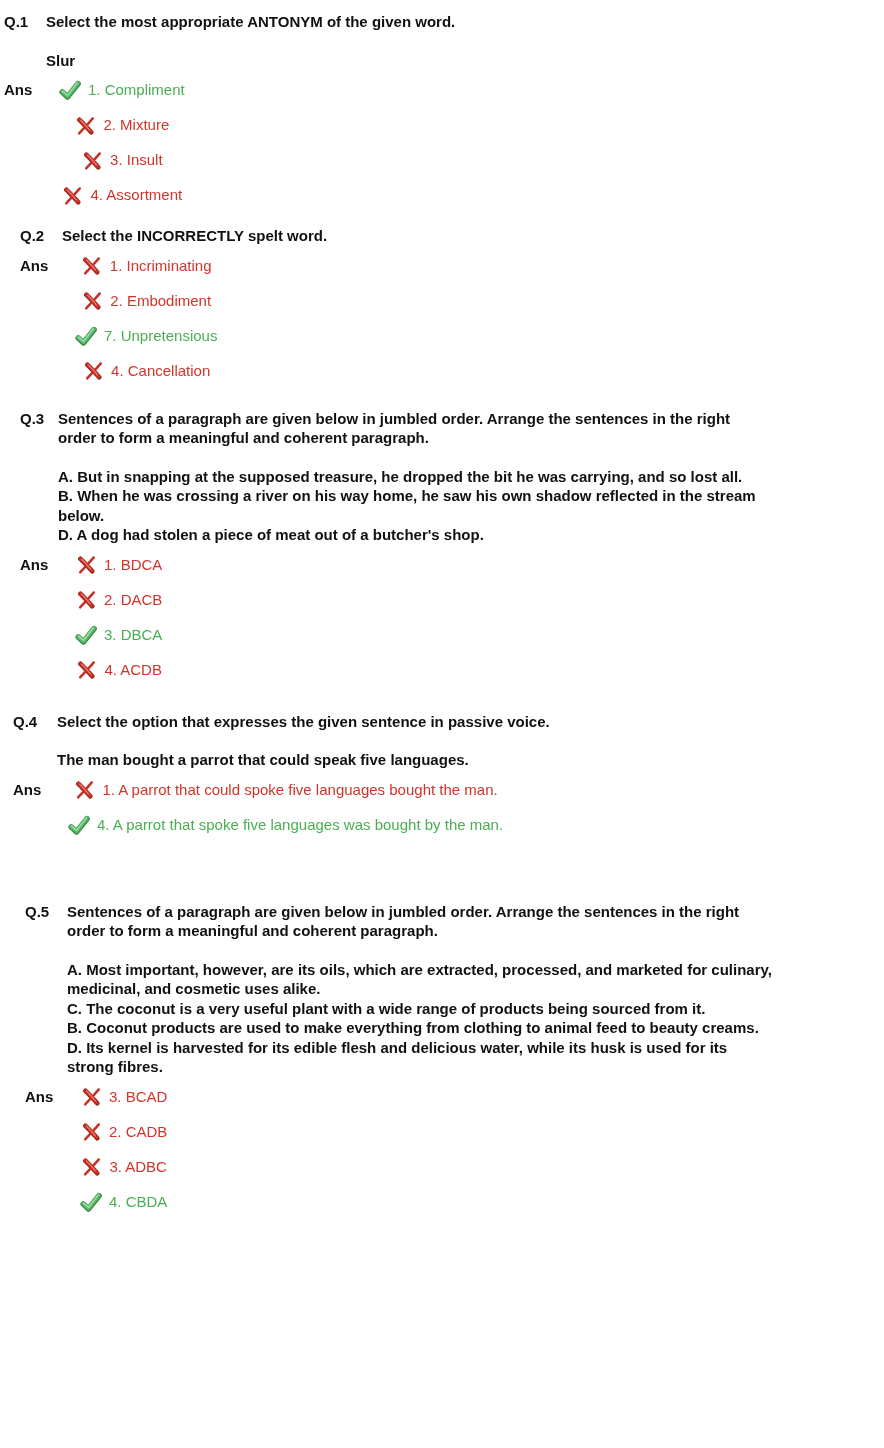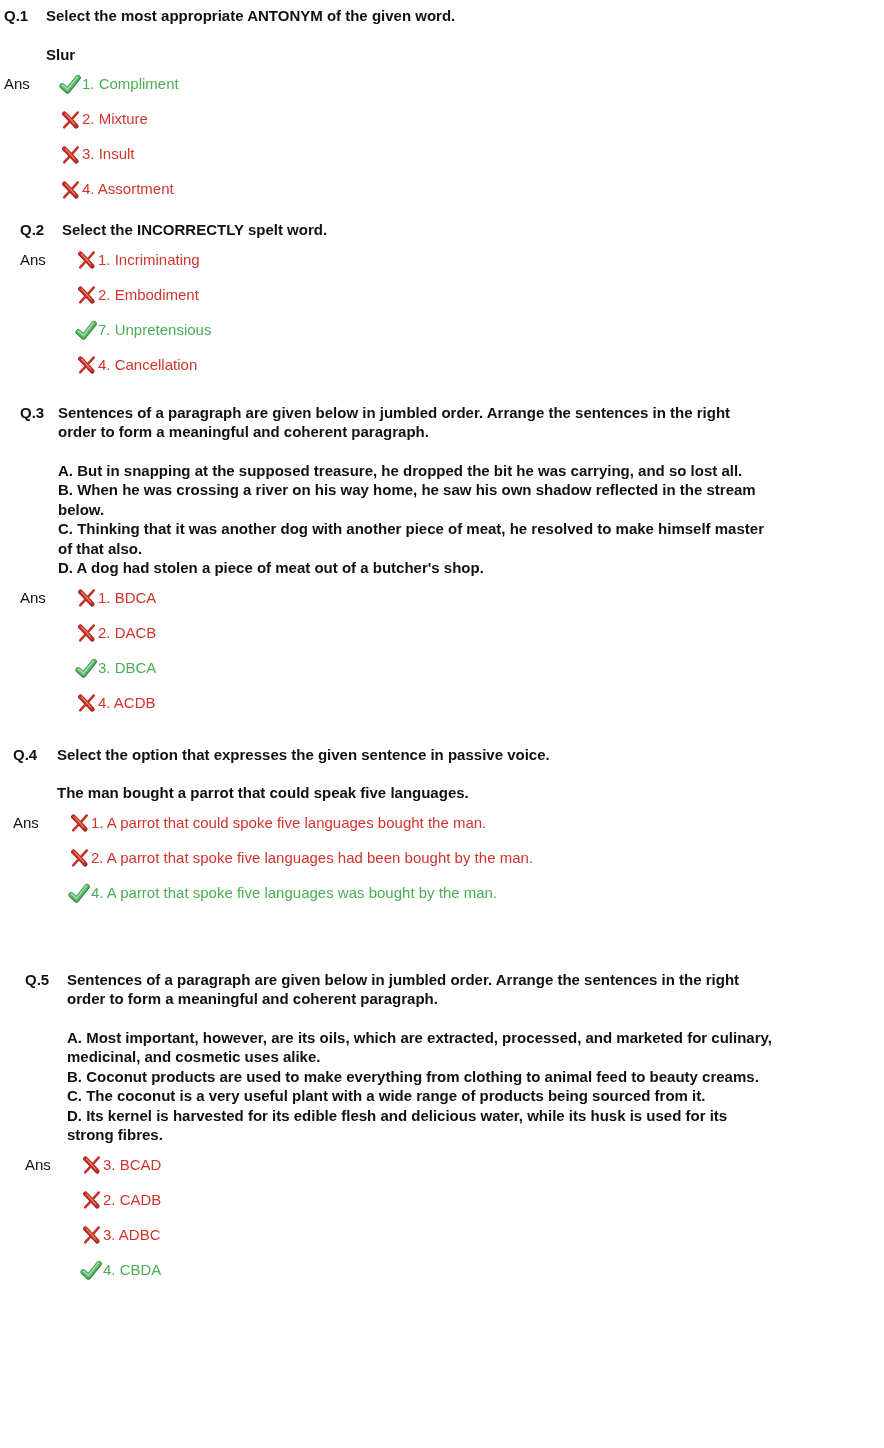--- a/index.html
+++ b/index.html
@@ -2,30 +2,30 @@
 <html style="--correct: #4aae52; --incorrect: #d2342c; --ink: #111111;"><head>
 <meta charset="utf-8">
 <style>
   :root{
     --correct:#4aae52;
     --incorrect:#d2342c;
     --ink:#111111;
   }
   html,body{margin:0;padding:0;background:#ffffff;}
   body{font-family:"Liberation Sans", sans-serif;color:var(--ink);}
-  .page{width:884px;min-height:1448px;box-sizing:border-box;padding-top:6px;overflow:hidden;background:#fff;}
+  .page{width:884px;min-height:1448px;box-sizing:border-box;padding-top:12px;overflow:hidden;background:#fff;}
   .question{font-size:15px;}
   .q-row{display:flex;font-weight:bold;line-height:1.3;}
   .q-num{flex:0 0 42px;}
   .q-text{max-width:696px;}
   .q-stem{margin-top:19px;margin-left:42px;font-weight:bold;line-height:1.3;max-width:706px;}
   .q-stem p{margin:0;}
   .ans-row{display:flex;margin-top:9px;}
-  .ans-label{flex:0 0 55px;font-weight:normal;line-height:22px;}
-  .option{display:flex;align-items:center;height:22px;margin-bottom:13px;gap:1px;}
+  .ans-label{flex:0 0 55px;font-weight:bold;line-height:22px;}
+  .option{display:flex;align-items:center;height:22px;margin-bottom:13px;gap:7px;justify-content:center;}
   .option:last-child{margin-bottom:0;}
   .option-label{line-height:22px;white-space:nowrap;}
   .option.correct .option-label{color:var(--correct);}
   .option.incorrect .option-label{color:var(--incorrect);}
   .icon{display:inline-flex;width:22px;justify-content:center;flex:0 0 22px;}
   
   .q1{padding-left:4px;}
   .q2{padding-left:20px;margin-top:20px;}
   .q3{padding-left:20px;margin-top:27px;}
   .q3 .q-num{flex-basis:38px;}
@@ -162,21 +162,20 @@
   </div>
 
   <div class="question q3">
     <div class="q-row">
       <span class="q-num">Q.3</span>
       <div class="q-text">Sentences of a paragraph are given below in jumbled order. Arrange the sentences in the right order to form a meaningful and coherent paragraph.</div>
     </div>
     <div class="q-stem">
       <p>A. But in snapping at the supposed treasure, he dropped the bit he was carrying, and so lost all.</p>
       <p>B. When he was crossing a river on his way home, he saw his own shadow reflected in the stream below.</p>
-      <p>C. Thinking that it was another dog with another piece of meat, he resolved to make himself master of that also.</p>
       <p>D. A dog had stolen a piece of meat out of a butcher's shop.</p>
     </div>
     <div class="ans-row">
       <span class="ans-label">Ans</span>
       <div class="options">
         <div class="option incorrect">
 
   <span class="icon cross-icon">
               <svg width="19" height="19" viewBox="0 0 19 19" aria-hidden="true">
     <path d="M3.4 3.8 C7 7.5 11 11.6 15.2 16.2" fill="none" stroke="#8e1f15" stroke-width="4.6" stroke-linecap="round"></path>
@@ -242,32 +241,20 @@
   <span class="icon cross-icon">
               <svg width="19" height="19" viewBox="0 0 19 19" aria-hidden="true">
     <path d="M3.4 3.8 C7 7.5 11 11.6 15.2 16.2" fill="none" stroke="#8e1f15" stroke-width="4.6" stroke-linecap="round"></path>
     <path d="M3.6 3.5 C7.2 7.2 11 11.2 15 15.7" fill="none" stroke="#cb3227" stroke-width="3.4" stroke-linecap="round"></path>
     <path d="M16.8 2.4 C12.2 7.8 8 12.2 3.2 17.4" fill="none" stroke="#c62f24" stroke-width="2.4" stroke-linecap="round"></path>
     <path d="M4.6 4.2 C7.8 7.5 10.4 10.3 13.4 13.8" fill="none" stroke="#e78379" stroke-width="1.2" stroke-linecap="round"></path>
   </svg>
             </span>
 <span class="option-label">1. A parrot that could spoke five languages bought the man.</span>
           </div>
-        <div class="option incorrect">
-
-  <span class="icon cross-icon">
-              <svg width="19" height="19" viewBox="0 0 19 19" aria-hidden="true">
-    <path d="M3.4 3.8 C7 7.5 11 11.6 15.2 16.2" fill="none" stroke="#8e1f15" stroke-width="4.6" stroke-linecap="round"></path>
-    <path d="M3.6 3.5 C7.2 7.2 11 11.2 15 15.7" fill="none" stroke="#cb3227" stroke-width="3.4" stroke-linecap="round"></path>
-    <path d="M16.8 2.4 C12.2 7.8 8 12.2 3.2 17.4" fill="none" stroke="#c62f24" stroke-width="2.4" stroke-linecap="round"></path>
-    <path d="M4.6 4.2 C7.8 7.5 10.4 10.3 13.4 13.8" fill="none" stroke="#e78379" stroke-width="1.2" stroke-linecap="round"></path>
-  </svg>
-            </span>
-<span class="option-label">2. A parrot that spoke five languages had been bought by the man.</span>
-          </div>
         <div class="option correct">
   <span class="icon check-icon">
               <svg width="22" height="20" viewBox="0 0 22 20" aria-hidden="true">
     <path d="M3.2 12 L8.6 16.8 L19 3.8" fill="none" stroke="#2e8540" stroke-width="5.6" stroke-linecap="round" stroke-linejoin="round"></path>
     <path d="M3.2 11.6 L8.6 16.2 L18.8 3.3" fill="none" stroke="#5eb86a" stroke-width="4.2" stroke-linecap="round" stroke-linejoin="round"></path>
     <path d="M3.5 11.1 L8.6 15.3 L18.3 2.9" fill="none" stroke="#9bdca5" stroke-width="1.5" stroke-linecap="round" stroke-linejoin="round"></path>
   </svg>
             </span>
 
 <span class="option-label">4. A parrot that spoke five languages was bought by the man.</span>
@@ -276,22 +263,22 @@
     </div>
   </div>
 
   <div class="question q5">
     <div class="q-row">
       <span class="q-num">Q.5</span>
       <div class="q-text">Sentences of a paragraph are given below in jumbled order. Arrange the sentences in the right order to form a meaningful and coherent paragraph.</div>
     </div>
     <div class="q-stem">
       <p>A. Most important, however, are its oils, which are extracted, processed, and marketed for culinary, medicinal, and cosmetic uses alike.</p>
+      <p>C. The coconut is a very useful plant with a wide range of products being sourced from it.</p>
       <p>B. Coconut products are used to make everything from clothing to animal feed to beauty creams.</p>
-      <p>C. The coconut is a very useful plant with a wide range of products being sourced from it.</p>
       <p>D. Its kernel is harvested for its edible flesh and delicious water, while its husk is used for its strong fibres.</p>
     </div>
     <div class="ans-row">
       <span class="ans-label">Ans</span>
       <div class="options">
         <div class="option incorrect">
 
   <span class="icon cross-icon">
               <svg width="19" height="19" viewBox="0 0 19 19" aria-hidden="true">
     <path d="M3.4 3.8 C7 7.5 11 11.6 15.2 16.2" fill="none" stroke="#8e1f15" stroke-width="4.6" stroke-linecap="round"></path>

